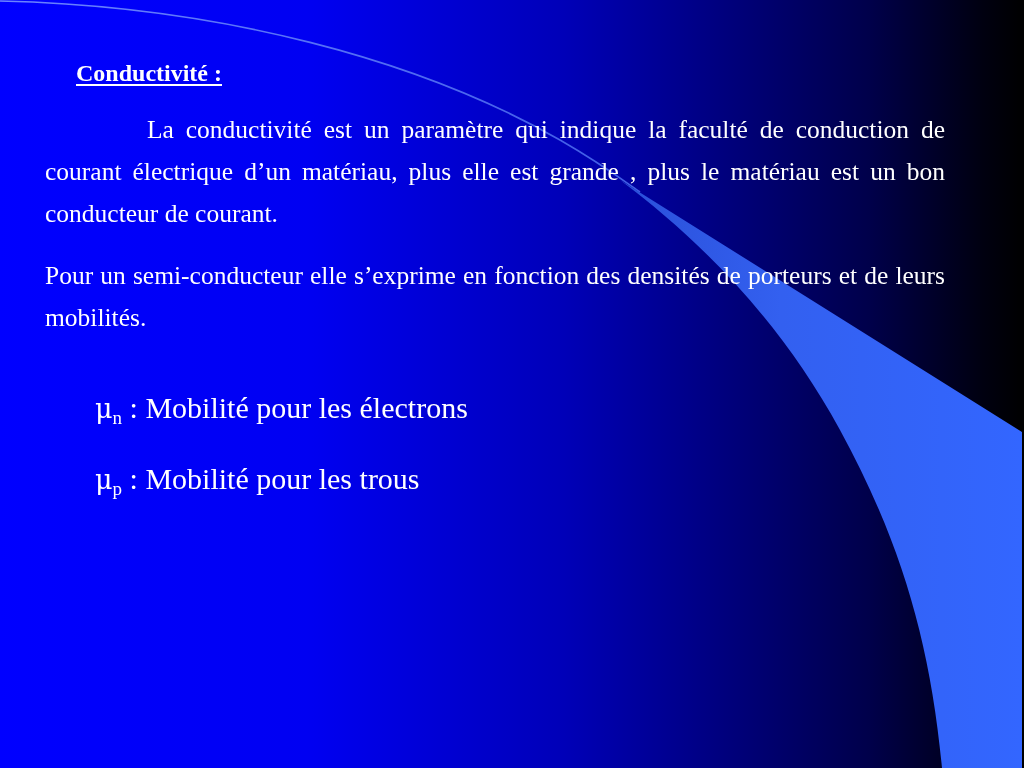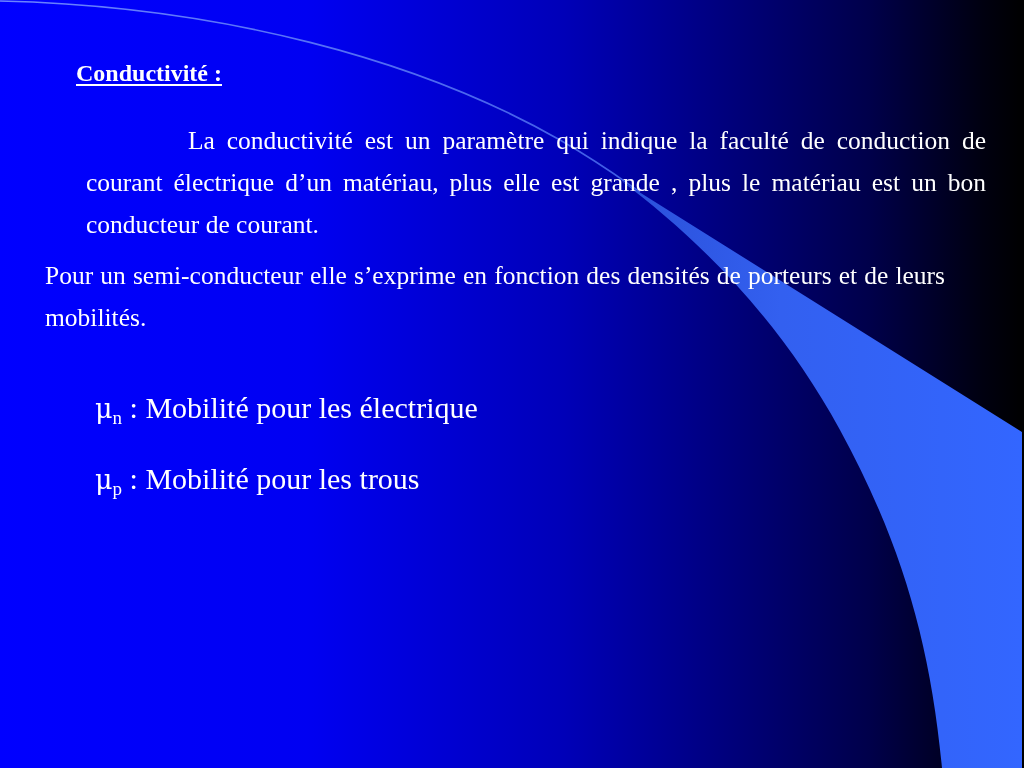--- a/index.html
+++ b/index.html
@@ -42,23 +42,22 @@
     .para {
       position: absolute;
       left: 45px;
       width: 900px;
       font-size: 25.5px;
       line-height: 42px;
       text-align: justify;
       text-align-last: left;
     }
     .para1 {
-      top: 120px;
+      top: 109px;
       text-indent: 102px;
-      margin-left: 41px;
     }
     .para2 {
       top: 255px;
     }
     .formula-list {
       position: absolute;
       left: 95px;
       top: 390px;
       font-size: 30px;
       line-height: 36px;
@@ -106,20 +105,20 @@
   </svg>
 
   <div class="title">Conductivité :</div>
 
   <div class="para para1">La conductivité est un paramètre qui indique la faculté de conduction de courant électrique d’un matériau, plus elle est grande , plus le matériau est un bon conducteur de courant.</div>
 
   <div class="para para2">Pour un semi-conducteur elle s’exprime en fonction des densités de porteurs et de leurs mobilités.</div>
 
   <div class="formula-list">
     <div class="formula-line">
-      <span class="sym">μ</span><span class="sub">n</span><span> : Mobilité pour les électrique</span>
+      <span class="sym">μ</span><span class="sub">n</span><span> : Mobilité pour les électrons</span>
     </div>
     <div class="formula-line">
       <span class="sym">μ</span><span class="sub">p</span><span> : Mobilité pour les trous</span>
     </div>
   </div>
 
 </div>
 
 </body></html>

